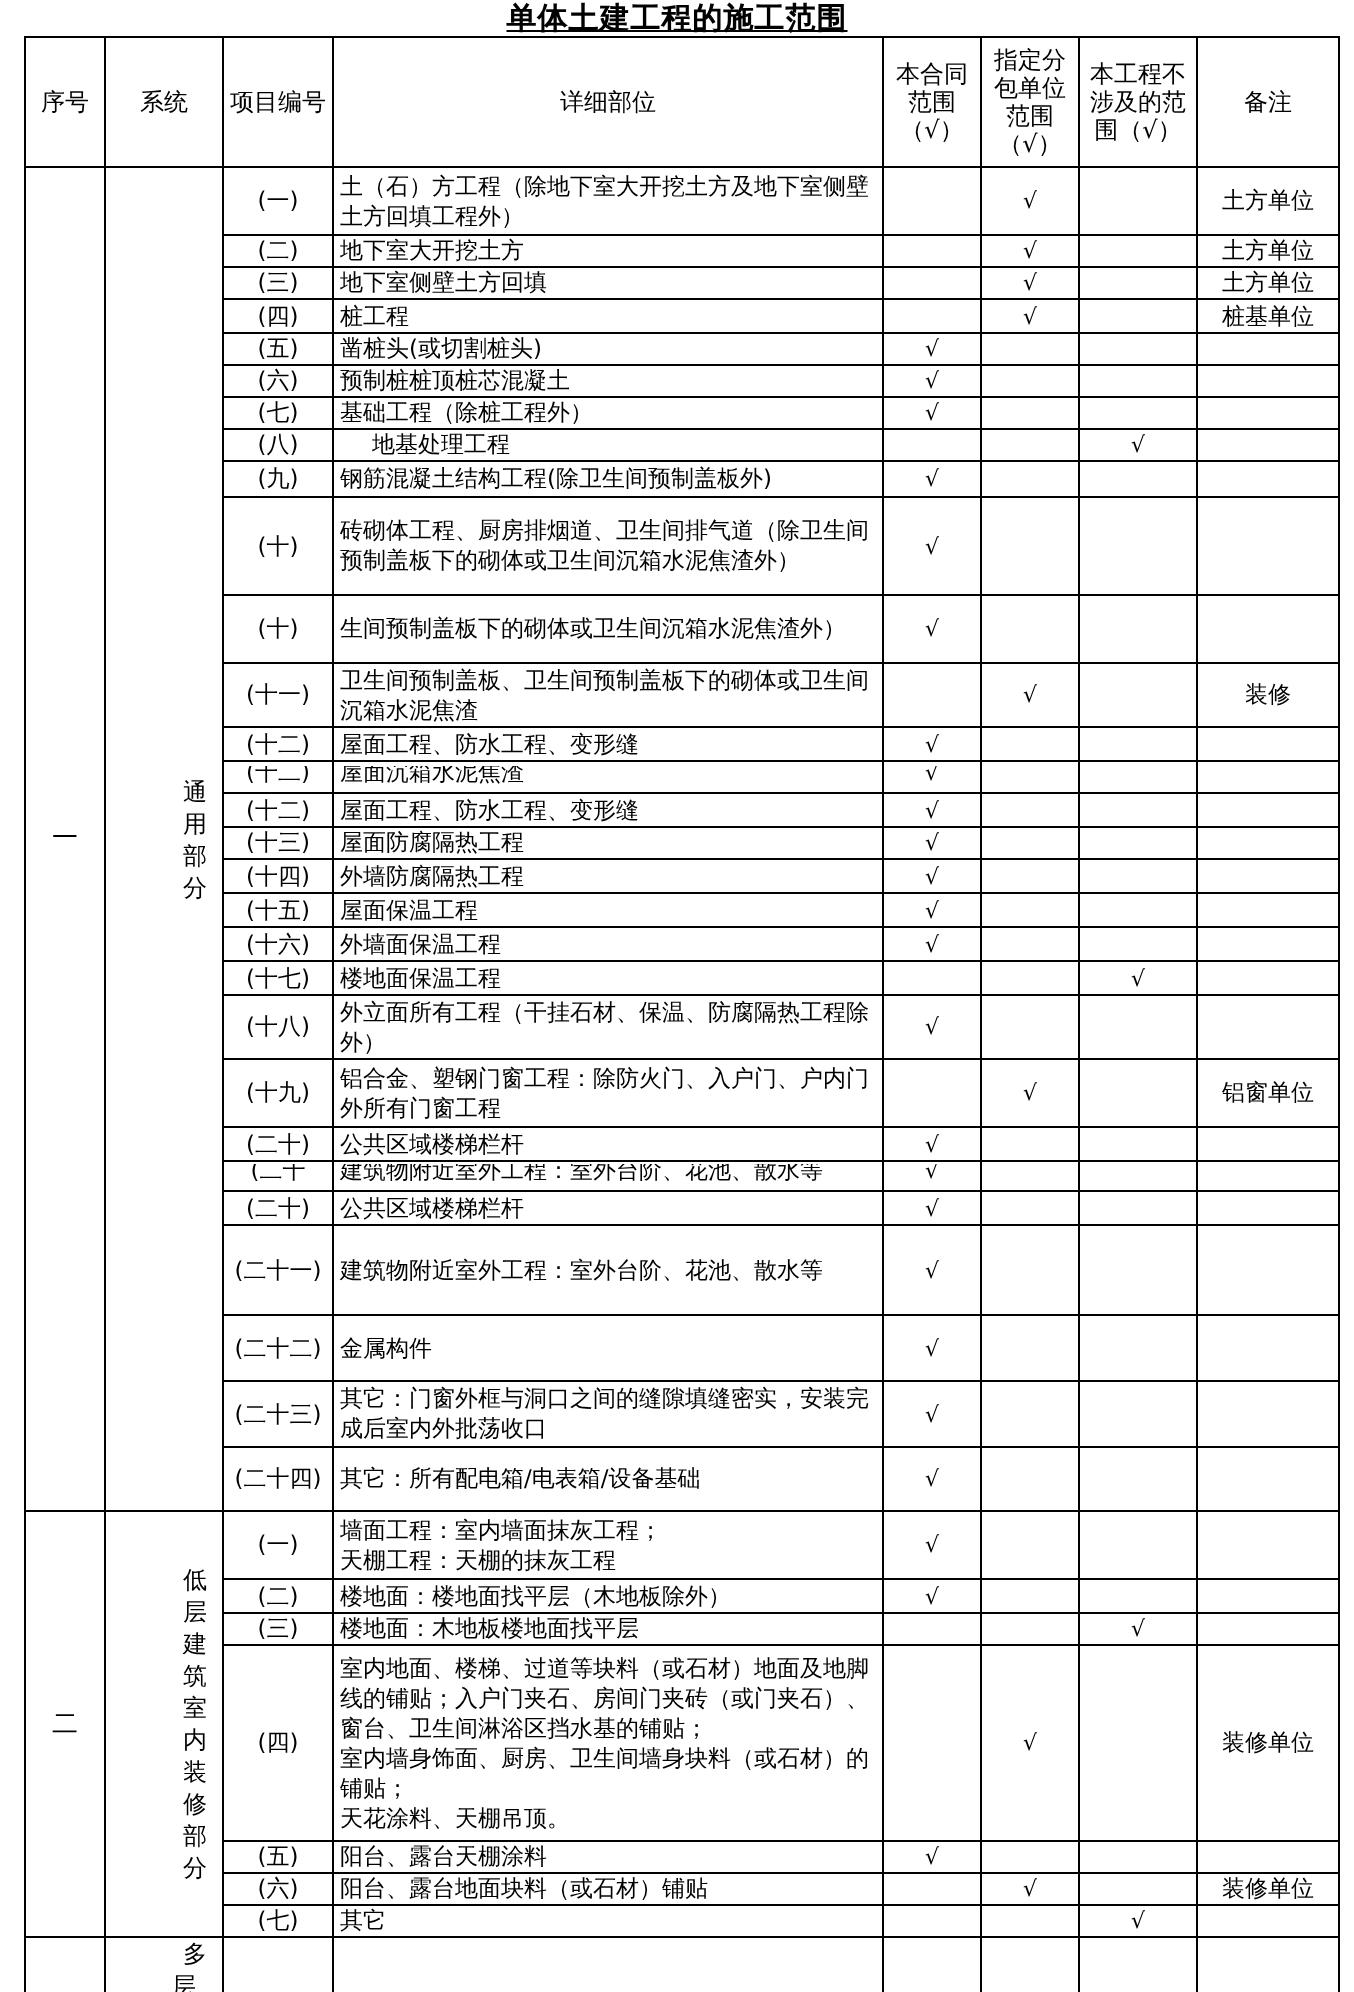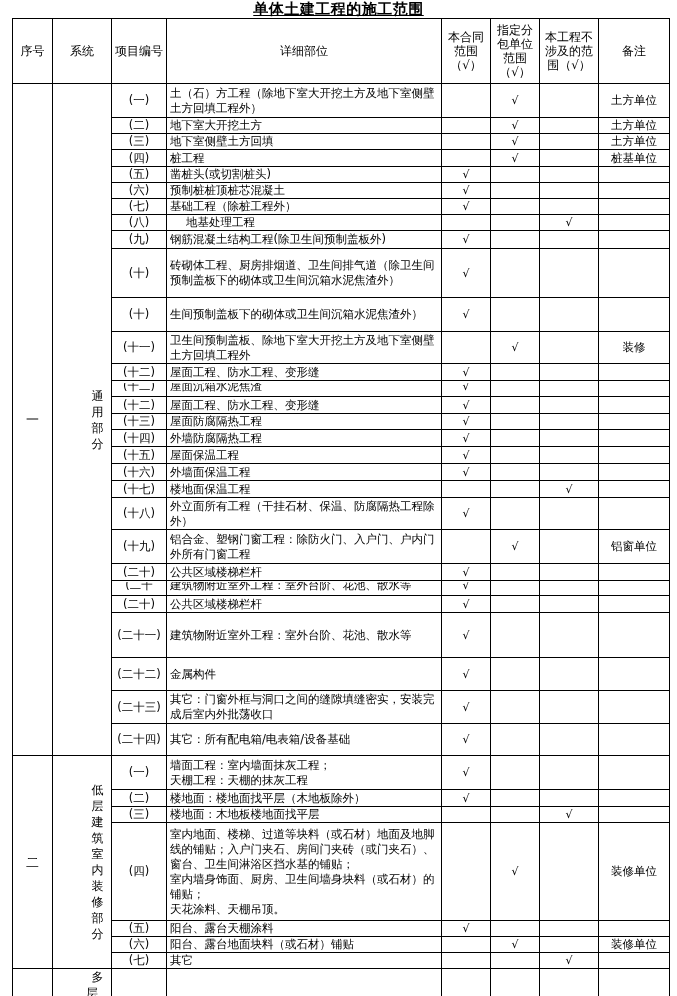--- a/index.html
+++ b/index.html
@@ -137,21 +137,21 @@
       <tr style="height: 34px;">
         <td class="num">(十)</td>
         <td class="l" style="white-space: pre-wrap;">生间预制盖板下的砌体或卫生间沉箱水泥焦渣外）</td>
         <td class="chk">√</td>
         <td class="chk"></td>
         <td class="chk"></td>
         <td class="c"></td>
       </tr>
       <tr style="height: 32px;">
         <td class="num">(十一)</td>
-        <td class="l" style="white-space: pre-wrap;">卫生间预制盖板、除地下室大开挖土方及地下室侧壁土方回填工程外</td>
+        <td class="l" style="white-space: pre-wrap;">卫生间预制盖板、卫生间预制盖板下的砌体或卫生间沉箱水泥焦渣</td>
         <td class="chk"></td>
         <td class="chk">√</td>
         <td class="chk"></td>
         <td class="c">装修</td>
       </tr>
       <tr style="height: 17px;">
         <td class="num">(十二)</td>
         <td class="l" style="white-space: pre-wrap;">屋面工程、防水工程、变形缝</td>
         <td class="chk">√</td>
         <td class="chk"></td>

